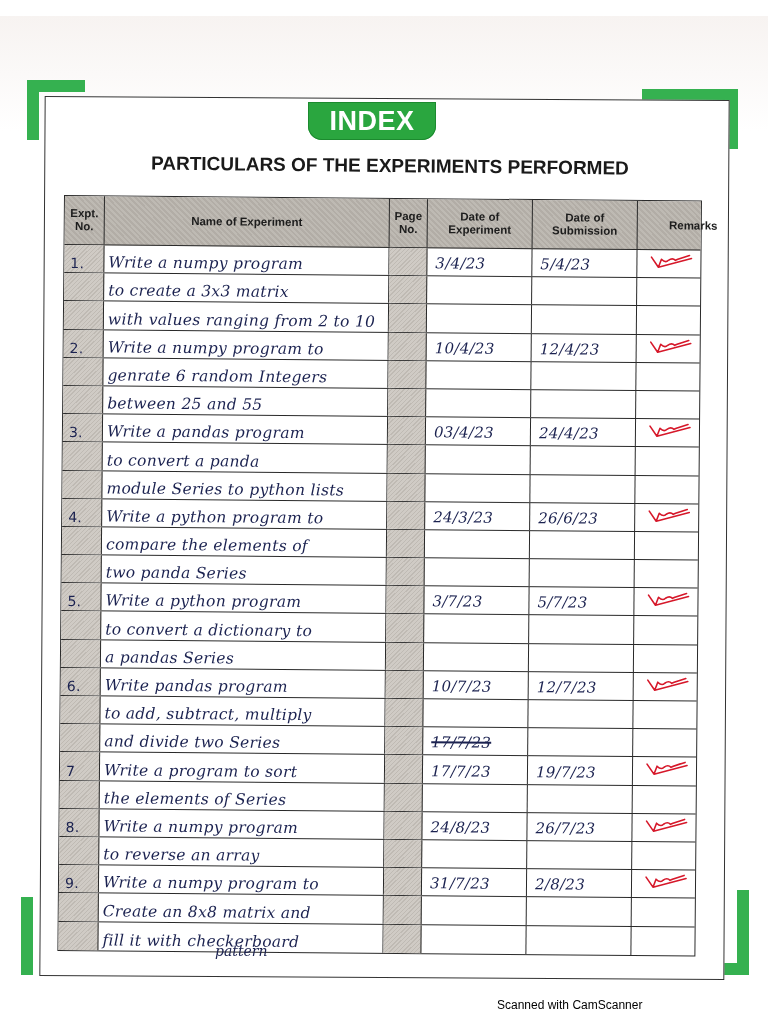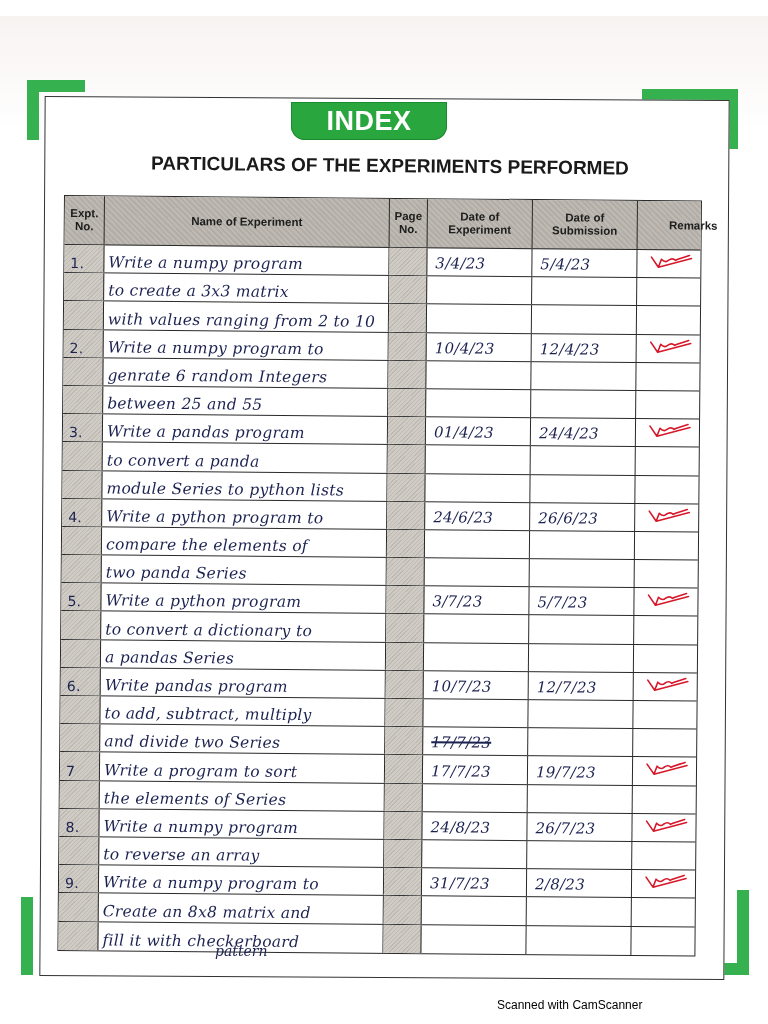--- a/index.html
+++ b/index.html
@@ -12,21 +12,21 @@
       position: absolute; left: 0; top: 16px; width: 768px; height: 960px;
       background: linear-gradient(180deg, #f7f3f1 0%, #ffffff 12%, #ffffff 100%);
     }
     .corner { position: absolute; background: #35b150; }
     .frame {
       position: absolute; left: 42px; top: 98px; width: 683px; height: 878px;
       border: 1.5px solid #333; background: #fff;
       transform: rotate(0.35deg);
     }
     .index-badge {
-      position: absolute; left: 291px; top: 102px; width: 156px; height: 38px;
+      position: absolute; left: 308px; top: 102px; width: 128px; height: 38px;
       background: #2aa63f; border-radius: 0 0 14px 14px;
       color: #fff; font-weight: bold; font-size: 27px; letter-spacing: 0.5px;
       display: flex; align-items: center; justify-content: center;
       box-shadow: inset 0 0 0 1px #1c8a2f;
     }
     .subtitle {
       position: absolute; left: 0; top: 155px; width: 768px; text-align: center;
       font-weight: bold; font-size: 19px; color: #1a1a1a; padding-left: 6px;
       transform: rotate(0.6deg);
     }
@@ -227,21 +227,21 @@
         <div class="c-no">
           <span class="hand">3.</span>
         </div>
         <div class="c-name">
           <span class="hand">Write a pandas program</span>
         </div>
         <div class="c-page">
           <span class="hand"></span>
         </div>
         <div class="c-dexp">
-          <span class="hand date">01/4/23</span>
+          <span class="hand date">03/4/23</span>
         </div>
         <div class="c-dsub">
           <span class="hand date">24/4/23</span>
         </div>
         <div class="c-rem">
           <span class="tick"><svg viewBox="0 0 44 18" width="44" height="18">
               <path d="M2 4 L9 14 L12 6 Q16 10 19 7 Q23 4 26 7 Q30 5 40 2 M9 14 L42 5" fill="none" stroke="#d6182a" stroke-width="1.6" stroke-linecap="round" stroke-linejoin="round"></path>
             </svg></span>
         </div>
       </div>
@@ -285,21 +285,21 @@
         <div class="c-no">
           <span class="hand">4.</span>
         </div>
         <div class="c-name">
           <span class="hand">Write a python program to</span>
         </div>
         <div class="c-page">
           <span class="hand"></span>
         </div>
         <div class="c-dexp">
-          <span class="hand date">24/6/23</span>
+          <span class="hand date">24/3/23</span>
         </div>
         <div class="c-dsub">
           <span class="hand date">26/6/23</span>
         </div>
         <div class="c-rem">
           <span class="tick"><svg viewBox="0 0 44 18" width="44" height="18">
               <path d="M2 4 L9 14 L12 6 Q16 10 19 7 Q23 4 26 7 Q30 5 40 2 M9 14 L42 5" fill="none" stroke="#d6182a" stroke-width="1.6" stroke-linecap="round" stroke-linejoin="round"></path>
             </svg></span>
         </div>
       </div>

